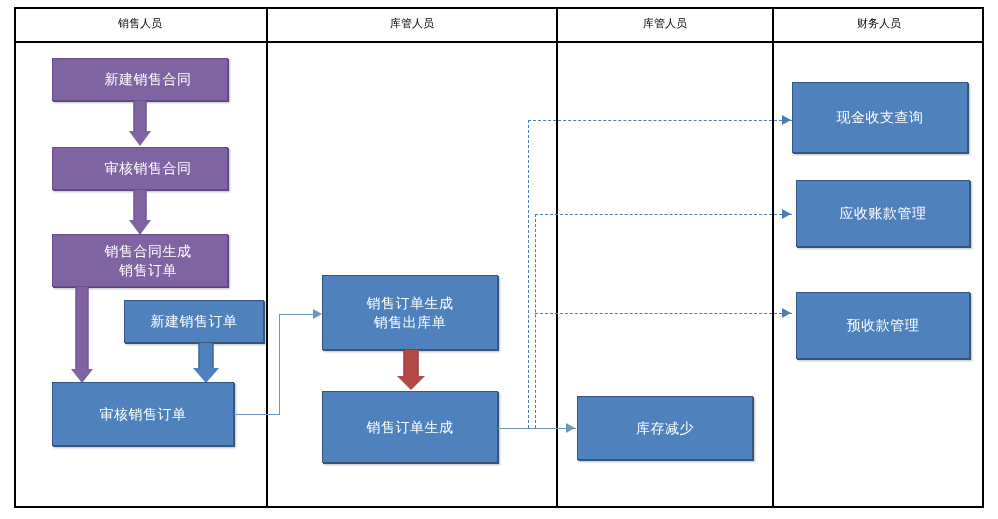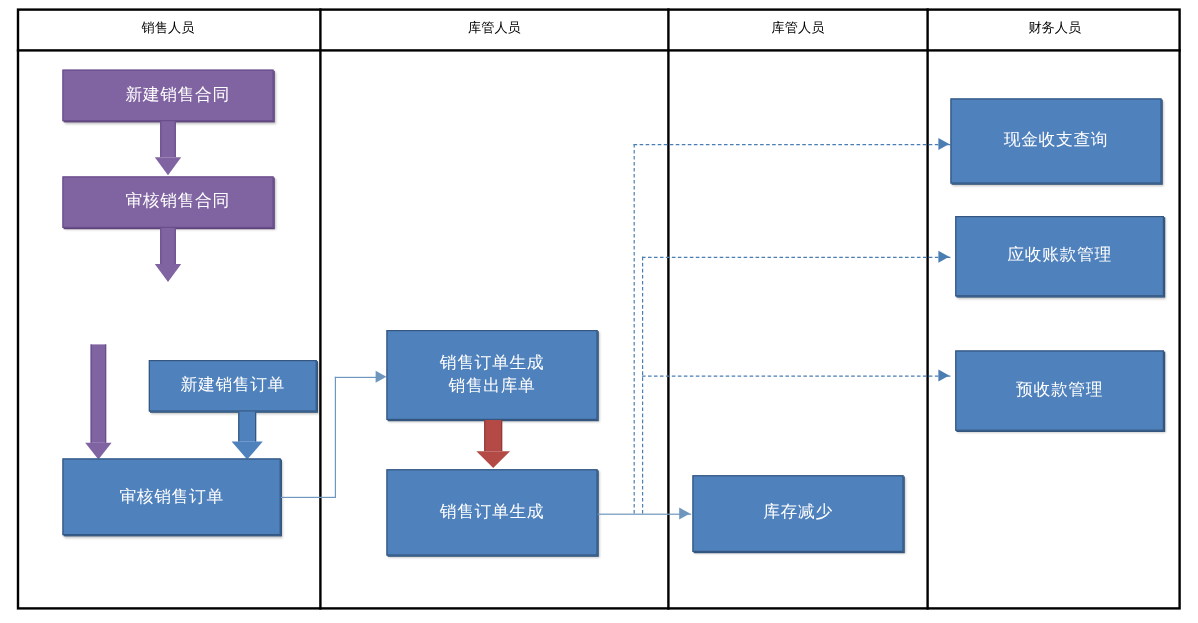--- a/index.html
+++ b/index.html
@@ -76,20 +76,24 @@
 
   <div class="box purple" style="left:52px;top:147px;width:176px;height:43px;">
     <span>审核销售合同</span>
   </div>
 
   <div class="barrow purple" style="left:128px;top:190px;width:24px;height:45px;">
     <div class="shaft" style="width:11px;height:30px;"></div>
     <div class="head" style="border-top:15px solid #8064A2;"></div>
   </div>
 
+  <div class="box purple" style="left:52px;top:234px;width:176px;height:53px;flex-direction:column;">
+    <span>销售合同生成</span>
+    <span>销售订单</span>
+  </div>
 
   <div class="barrow purple" style="left:70px;top:287px;width:24px;height:96px;">
     <div class="shaft" style="width:11px;height:82px;"></div>
     <div class="head" style="border-top:14px solid #8064A2;"></div>
   </div>
 
   <div class="box blue" style="left:124px;top:300px;width:140px;height:43px;">
     <span>新建销售订单</span>
   </div>
 
@@ -128,21 +132,21 @@
   <div class="dln h" style="left:528px;top:120px;width:264px;"></div>
   <div class="tip dash" style="left:782px;top:115px;"></div>
 
   <div class="dln v" style="left:535px;top:214px;height:214px;"></div>
   <div class="dln h" style="left:535px;top:214px;width:257px;"></div>
   <div class="tip dash" style="left:782px;top:209px;"></div>
 
   <div class="dln h" style="left:535px;top:313px;width:257px;"></div>
   <div class="tip dash" style="left:782px;top:308px;"></div>
 
-  <div class="box blue" style="left:577px;top:396px;width:176px;height:64px;font-family:Liberation Mono, monospace;">
+  <div class="box blue" style="left:577px;top:396px;width:176px;height:64px;">
     <span>库存减少</span>
   </div>
 
   <div class="box blue" style="left:792px;top:82px;width:176px;height:71px;">
     <span>现金收支查询</span>
   </div>
 
   <div class="box blue" style="left:796px;top:180px;width:174px;height:67px;">
     <span>应收账款管理</span>
   </div>

